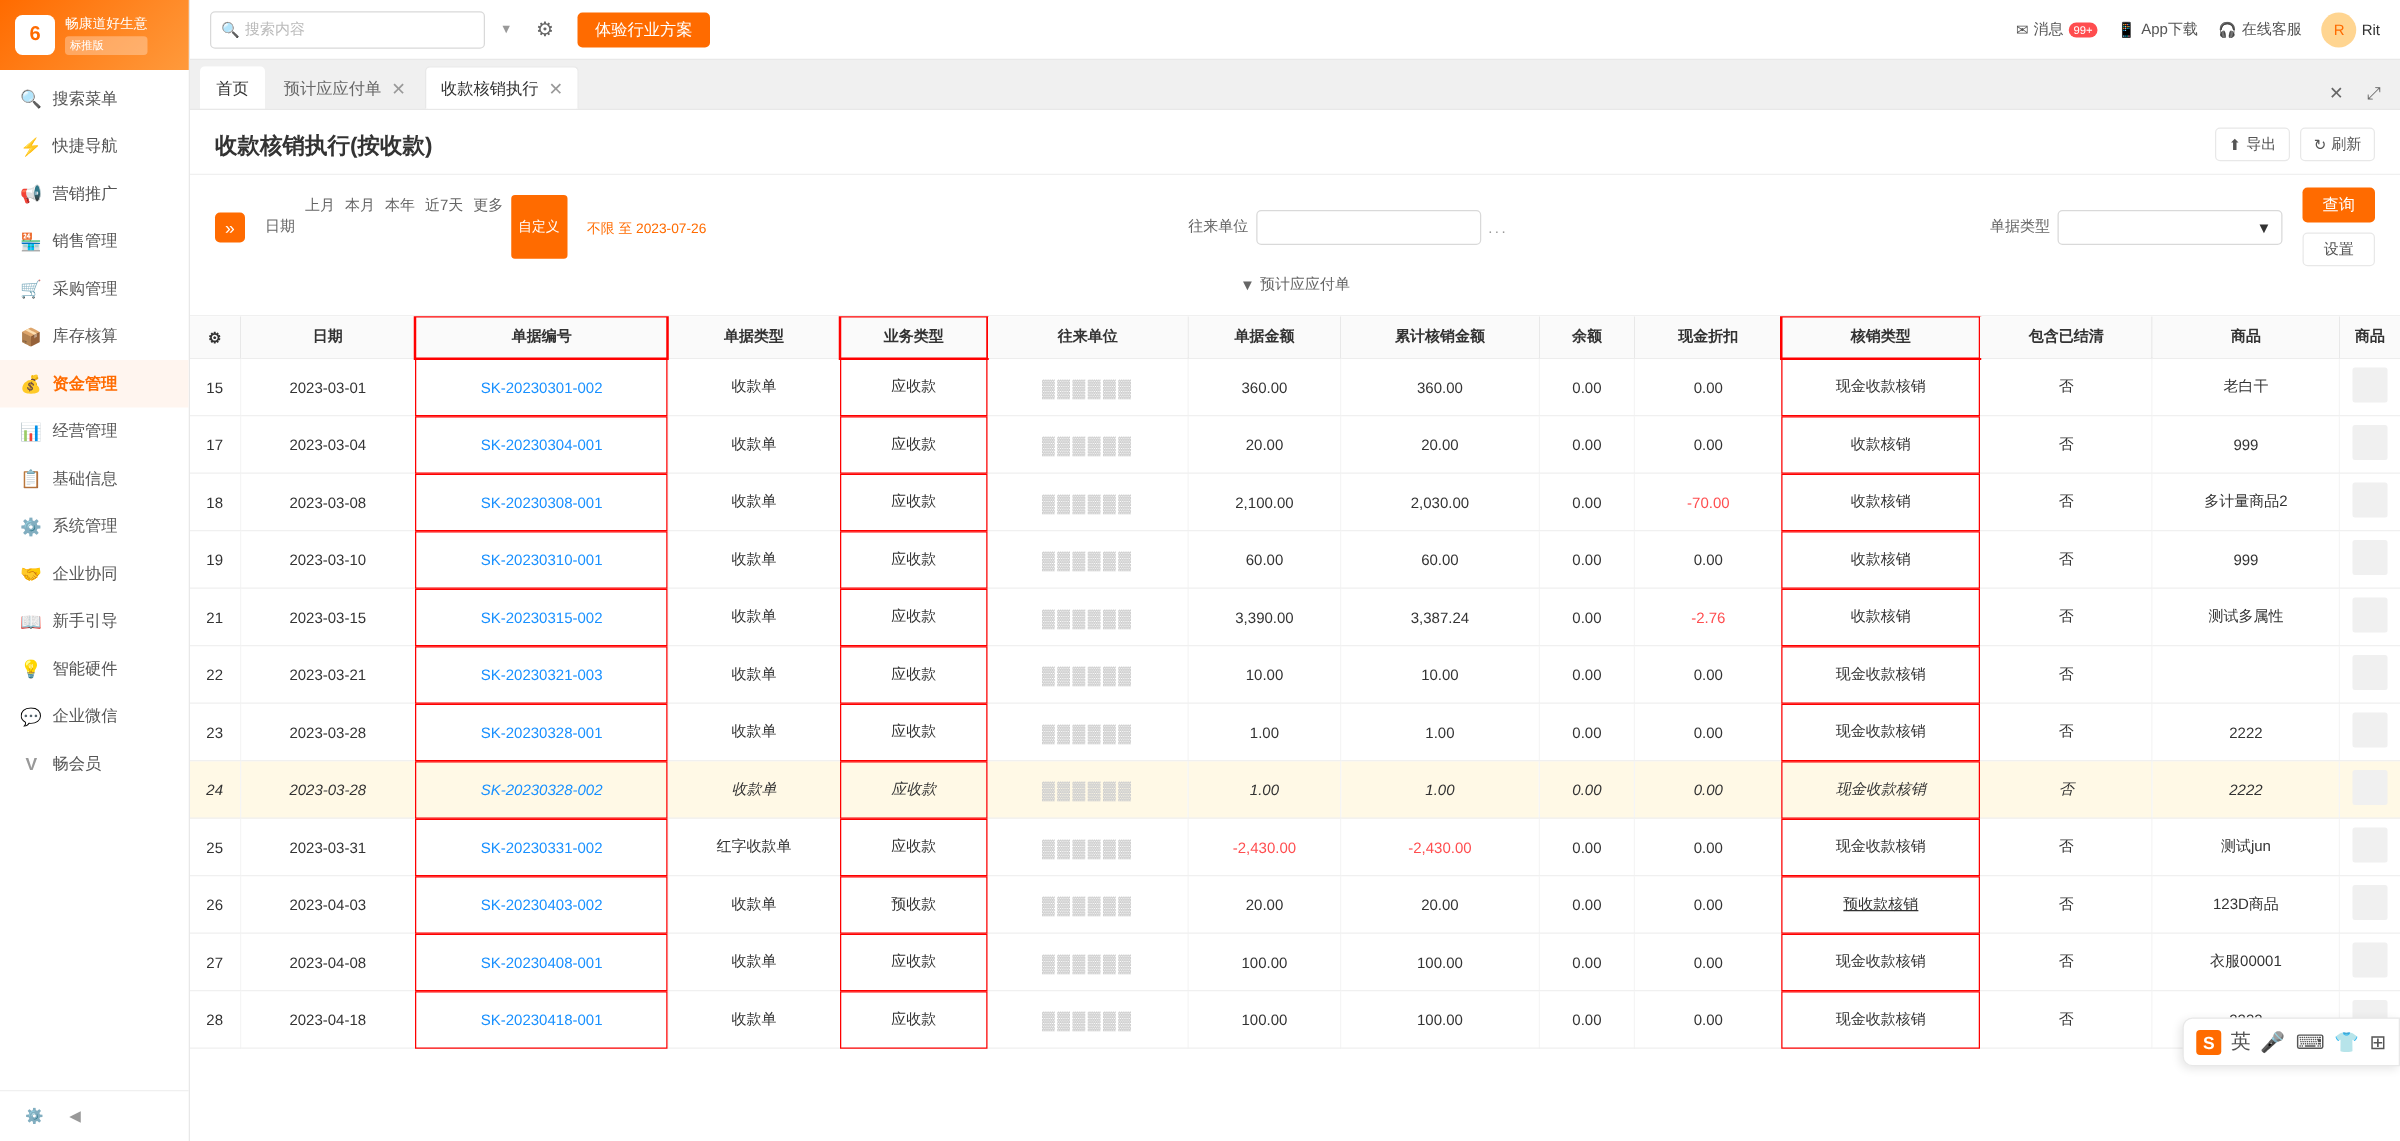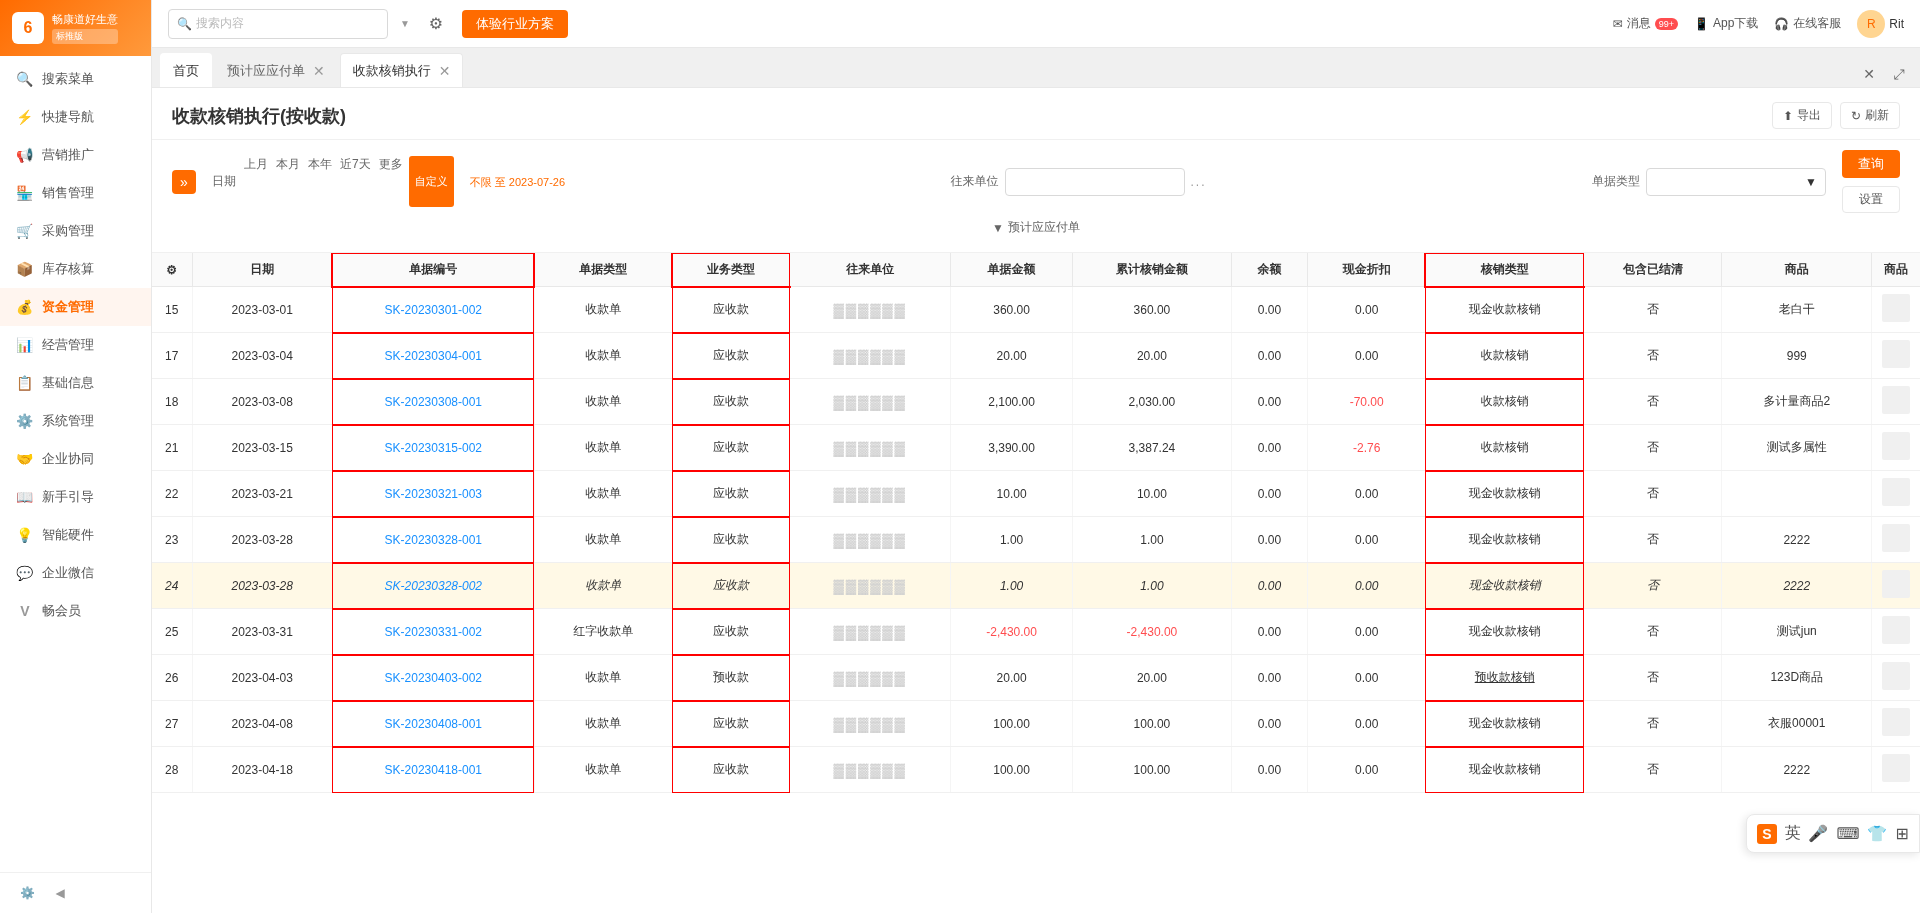--- a/index.html
+++ b/index.html
@@ -342,20 +342,36 @@
               <td>2,100.00</td>
               <td>2,030.00</td>
               <td>0.00</td>
               <td class="negative">-70.00</td>
               <td style="outline:1px solid red; outline-offset:-1px;">收款核销</td>
               <td>否</td>
               <td>多计量商品2</td>
               <td style="width: 32px; height: 32px;"><div style="width:28px;height:28px;background:#f0f0f0;border-radius:2px;display:inline-block;"></div></td>
             </tr>
             <tr>
+              <td>19</td>
+              <td>2023-03-10</td>
+              <td style="outline:1px solid red; outline-offset:-1px;"><a class="link-text">SK-20230310-001</a></td>
+              <td>收款单</td>
+              <td style="outline:1px solid red; outline-offset:-1px;">应收款</td>
+              <td style="color:#d0d0d0; font-size:14px; letter-spacing:2px;">▓▓▓▓▓▓</td>
+              <td>60.00</td>
+              <td>60.00</td>
+              <td>0.00</td>
+              <td>0.00</td>
+              <td style="outline:1px solid red; outline-offset:-1px;">收款核销</td>
+              <td>否</td>
+              <td>999</td>
+              <td style="width: 32px; height: 32px;"><div style="width:28px;height:28px;background:#f0f0f0;border-radius:2px;display:inline-block;"></div></td>
+            </tr>
+            <tr>
               <td>21</td>
               <td>2023-03-15</td>
               <td style="outline:1px solid red; outline-offset:-1px;"><a class="link-text">SK-20230315-002</a></td>
               <td>收款单</td>
               <td style="outline:1px solid red; outline-offset:-1px;">应收款</td>
               <td style="color:#d0d0d0; font-size:14px; letter-spacing:2px;">▓▓▓▓▓▓</td>
               <td>3,390.00</td>
               <td>3,387.24</td>
               <td>0.00</td>
               <td class="negative">-2.76</td>

